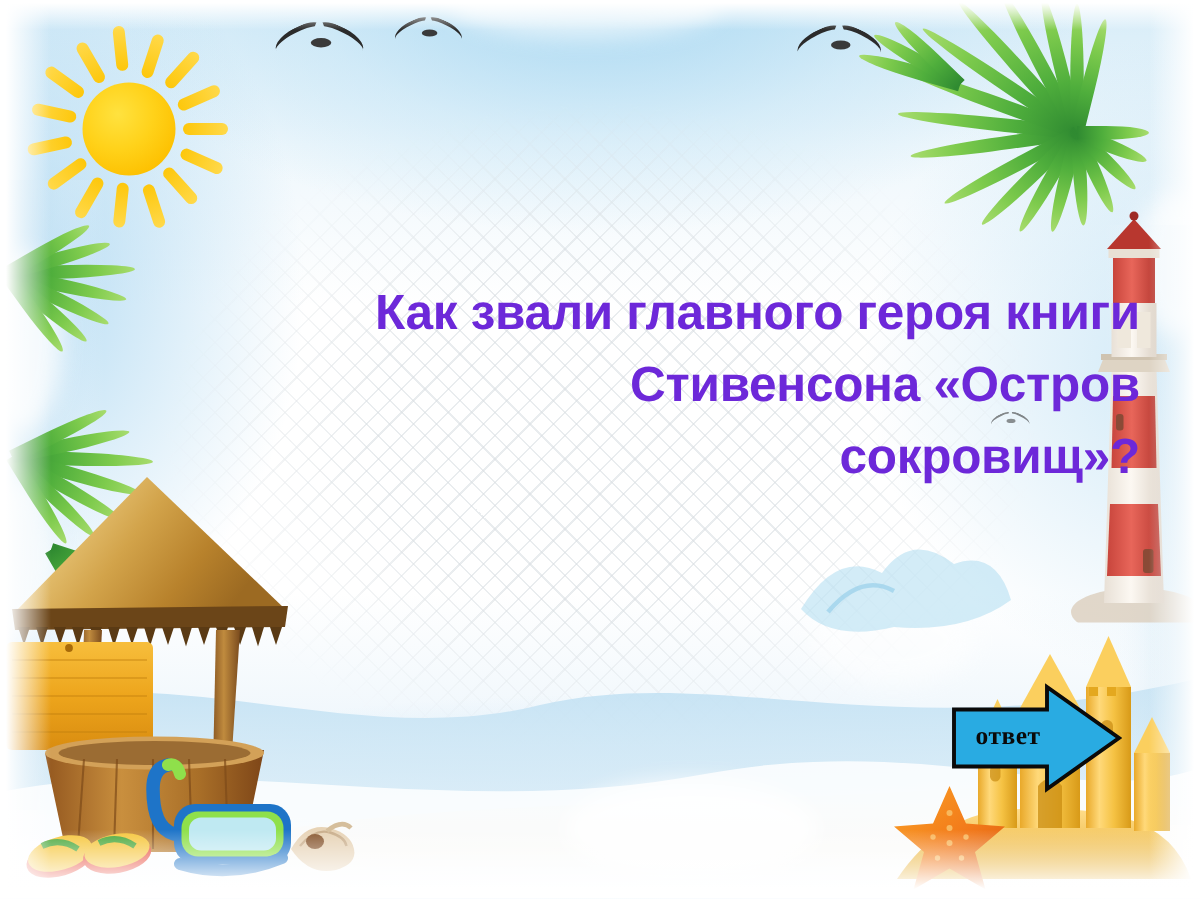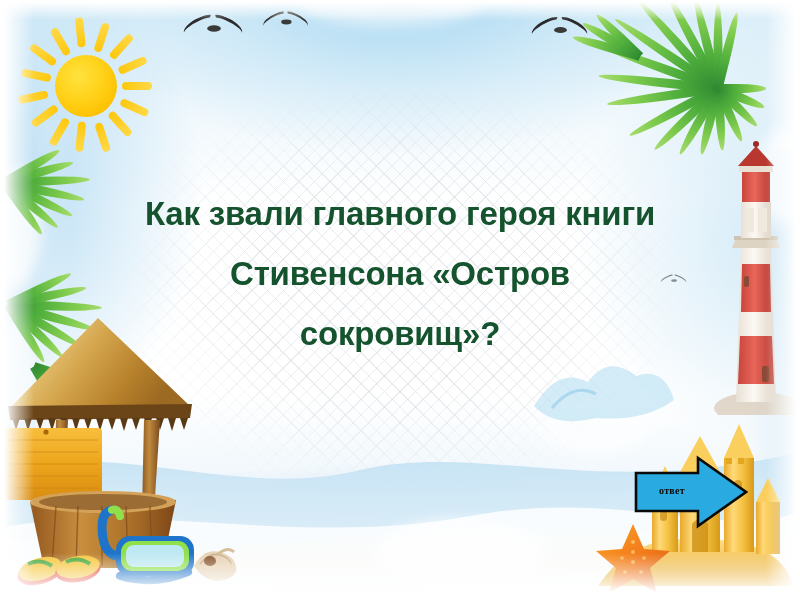--- a/index.html
+++ b/index.html
@@ -91,40 +91,40 @@
 
   
   #castle{left:596px;top:418px;width:200px;height:181px;}
 
   
   #starfish{left:594px;top:522px;width:78px;height:74px;}
 
   
   #title{
     position:absolute;left:40px;top:184px;width:720px;
-    text-align:center;
+    text-align:right;
     font-family:"Liberation Sans",sans-serif;
-    font-size:33px;font-weight:bold;line-height:60px;
-    color:#14532d;letter-spacing:-.2px;
+    font-size:33px;font-weight:bold;line-height:48px;
+    color:#6d28d9;letter-spacing:-.2px;
     white-space:pre-line;
   }
 
   
   #answer-btn{
     position:absolute;left:634px;top:455px;width:114px;height:74px;
     cursor:pointer;background:transparent;border:0;padding:0;
   }
   #answer-btn .arrow{
     position:absolute;left:0;top:0;width:114px;height:74px;
   }
   #answer-btn .lbl{
     position:absolute;left:6px;top:27px;width:64px;
     text-align:center;
     font-family:"Liberation Serif",serif;
-    font-size:10px;font-weight:bold;color:#0a0a0a;
+    font-size:17px;font-weight:bold;color:#0a0a0a;
     letter-spacing:.3px;line-height:18px;
   }
 </style>
 </head>
 <body>
 
 <div id="slide">
 
   <div class="layer" id="sky"></div>
   <div class="layer" id="lattice"></div>

